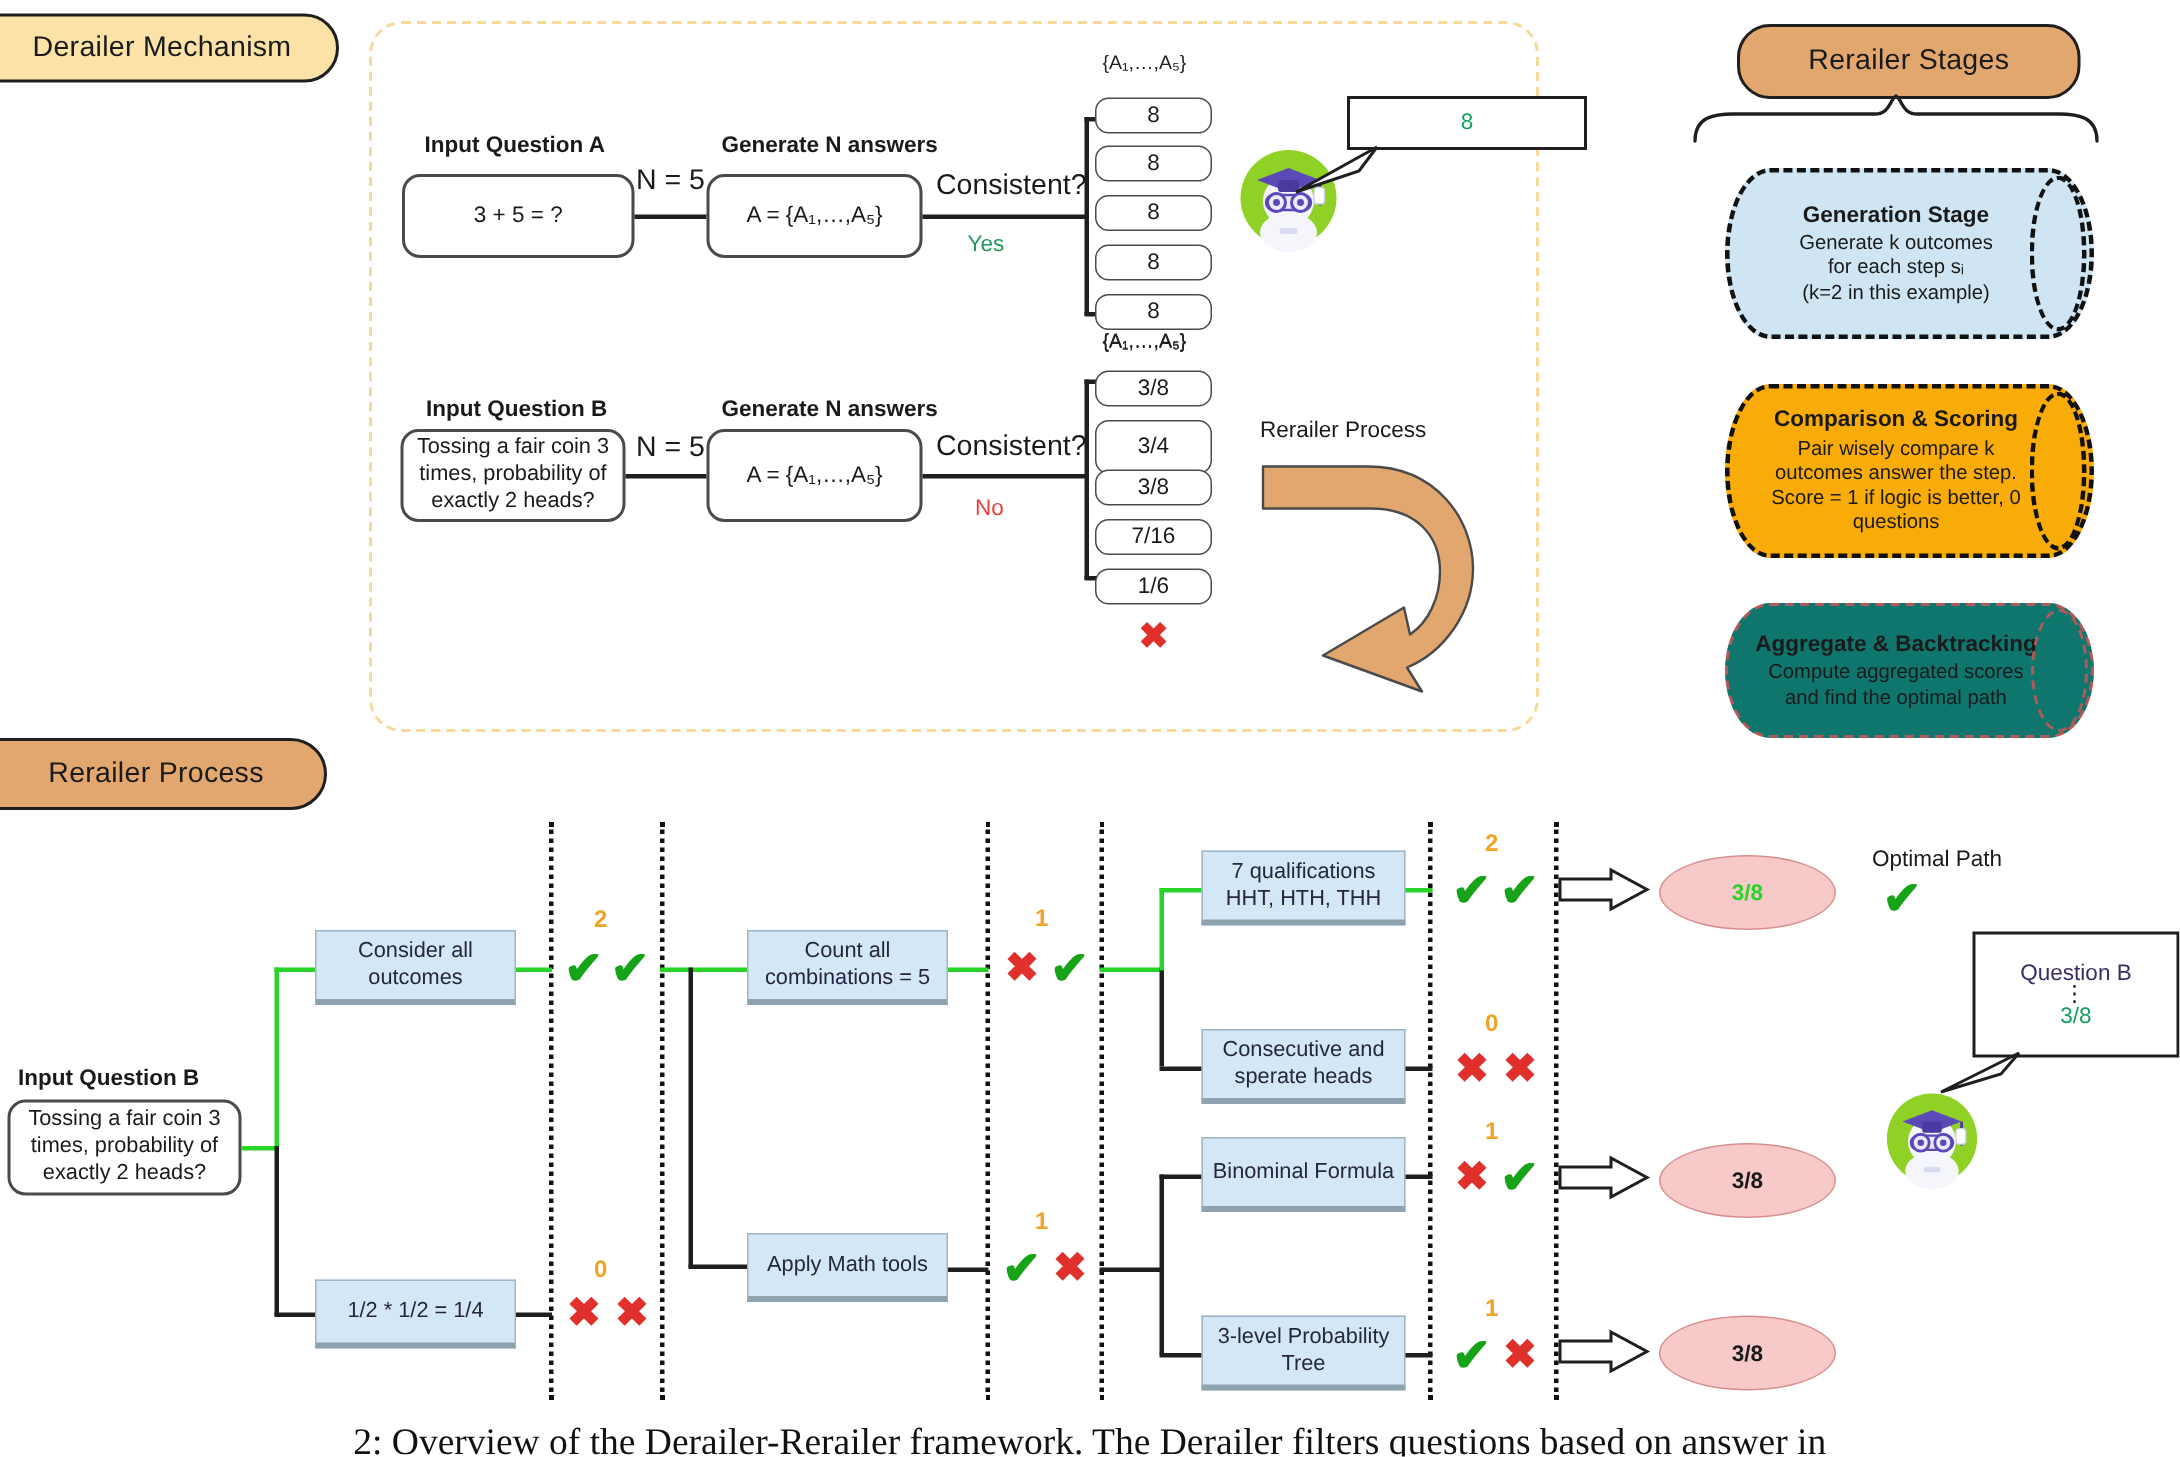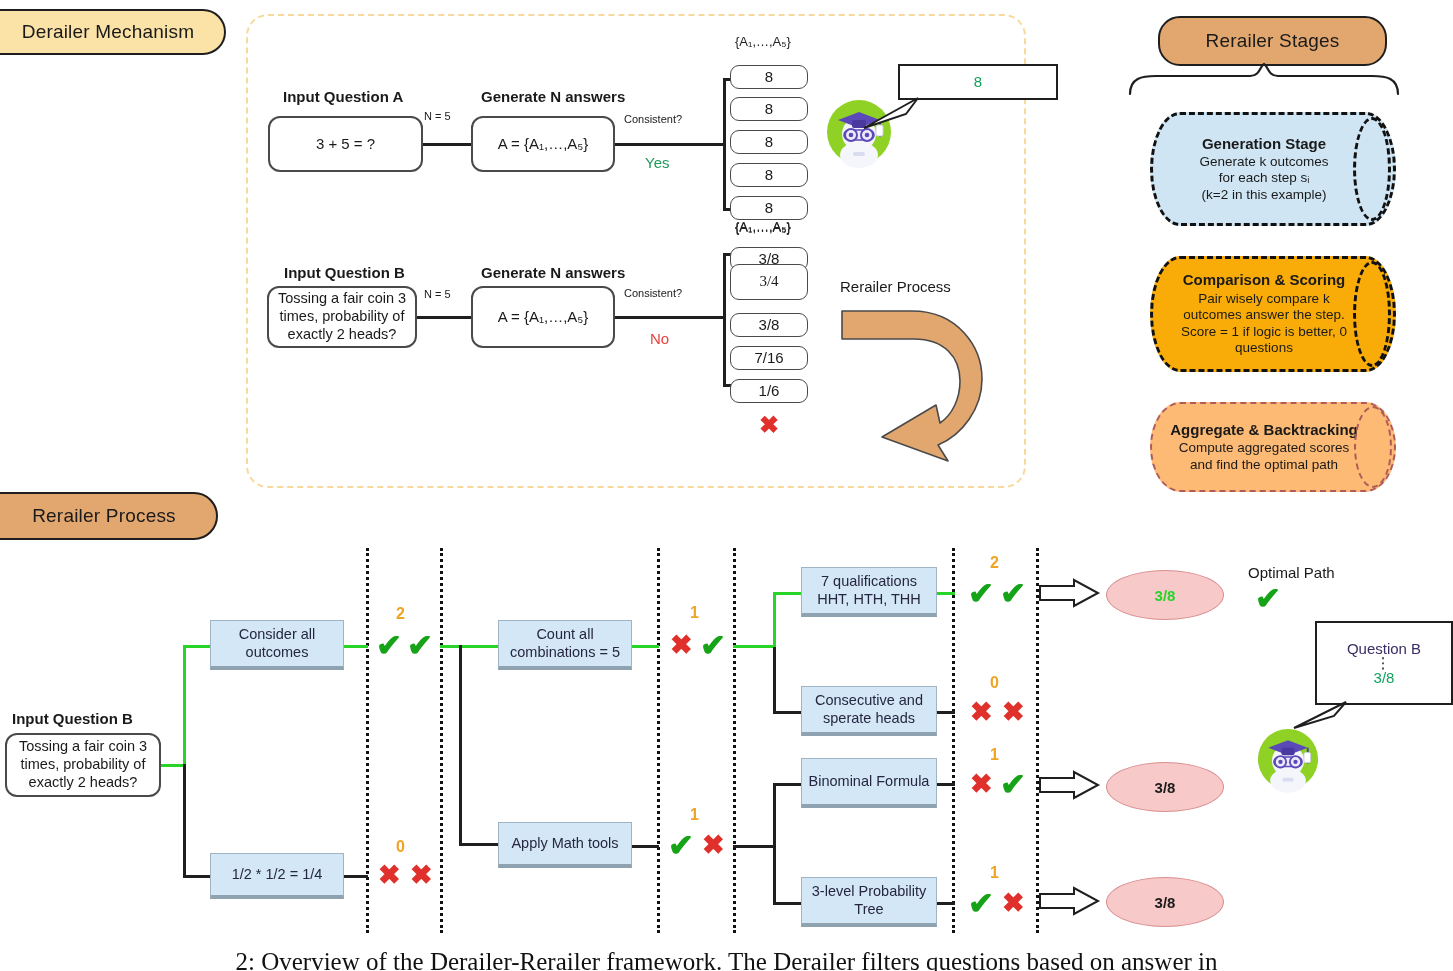--- a/index.html
+++ b/index.html
@@ -26,42 +26,42 @@
   .rnode{
     position:absolute;box-sizing:border-box;
     background:#ffffff;border:2px solid #4a4a4a;border-radius:12px;
     display:flex;align-items:center;justify-content:center;text-align:center;
     font-size:15px;line-height:1.18;padding:2px 4px;
   }
   .rnode.small{border-radius:9px;border-width:1.5px;font-size:15px;}
   .rnode.qbox{font-size:14.5px;line-height:1.22;}
 
   
-  .lbl{position:absolute;font-size:11px;white-space:nowrap;}
+  .lbl{position:absolute;font-size:19px;white-space:nowrap;}
   .lbl.bold{font-weight:bold;font-size:15px;}
   .lbl.yes{color:#1f9a5a;font-size:15px;}
   .lbl.no{color:#e8413c;font-size:15px;}
   .lbl.setlab{font-size:13px;color:#222;}
 
   
   .hline{position:absolute;background:#1f1f1f;height:2.5px;}
   .vline{position:absolute;background:#1f1f1f;width:2.5px;}
   .hline.g{background:#27d427;height:3px;}
   .vline.g{background:#27d427;width:3px;}
 
   
   .cyl{
     position:absolute;box-sizing:border-box;border-radius:30px/50%;
     display:flex;flex-direction:column;align-items:center;justify-content:center;
     text-align:center;font-size:13.5px;line-height:1.22;padding:4px 26px 4px 8px;
   }
   .cyl .t{font-weight:bold;font-size:15px;margin-bottom:1px;}
   .cyl.gen{background:#cfe5f3;border:3px dashed #111;}
   .cyl.cmp{background:#f9ac08;border:3px dashed #111;}
-  .cyl.agg{background:#fdba74;border:2.5px dashed #b05a5a;}
+  .cyl.agg{background:#0f766e;border:2.5px dashed #b05a5a;}
   .cyl .capr{
     position:absolute;right:2px;top:2px;bottom:2px;width:38px;
     border-radius:50%;border:3px dashed #111;border-left-style:dashed;
     box-sizing:border-box;pointer-events:none;
   }
   .cyl.agg .capr{border:2.5px dashed #b05a5a;}
 
   
   .bbox{
     position:absolute;box-sizing:border-box;background:#d3e7f6;
@@ -200,21 +200,21 @@
 
 <div class="vline" style="left:723px;top:253px;height:133px;"></div>
 <div class="hline" style="left:723px;top:253px;width:14px;"></div>
 <div class="hline" style="left:723px;top:384px;width:14px;"></div>
 
 <div class="lbl setlab" style="left:735px;top:220px;">{A₁,…,A₅}</div>
 
 <div class="rnode small" style="left:730px;top:247px;width:78px;height:24px;">
   <span>3/8</span>
   </div>
-<div class="rnode small" style="left:730px;top:264px;width:78px;height:36px;font-family:Liberation Serif, serif;">
+<div class="rnode small" style="left:730px;top:280px;width:78px;height:36px;">
   <span>3/4</span>
   </div>
 <div class="rnode small" style="left:730px;top:313px;width:78px;height:24px;">
   <span>3/8</span>
   </div>
 <div class="rnode small" style="left:730px;top:346px;width:78px;height:24px;">
   <span>7/16</span>
   </div>
 <div class="rnode small" style="left:730px;top:379px;width:78px;height:24px;">
   <span>1/6</span>

